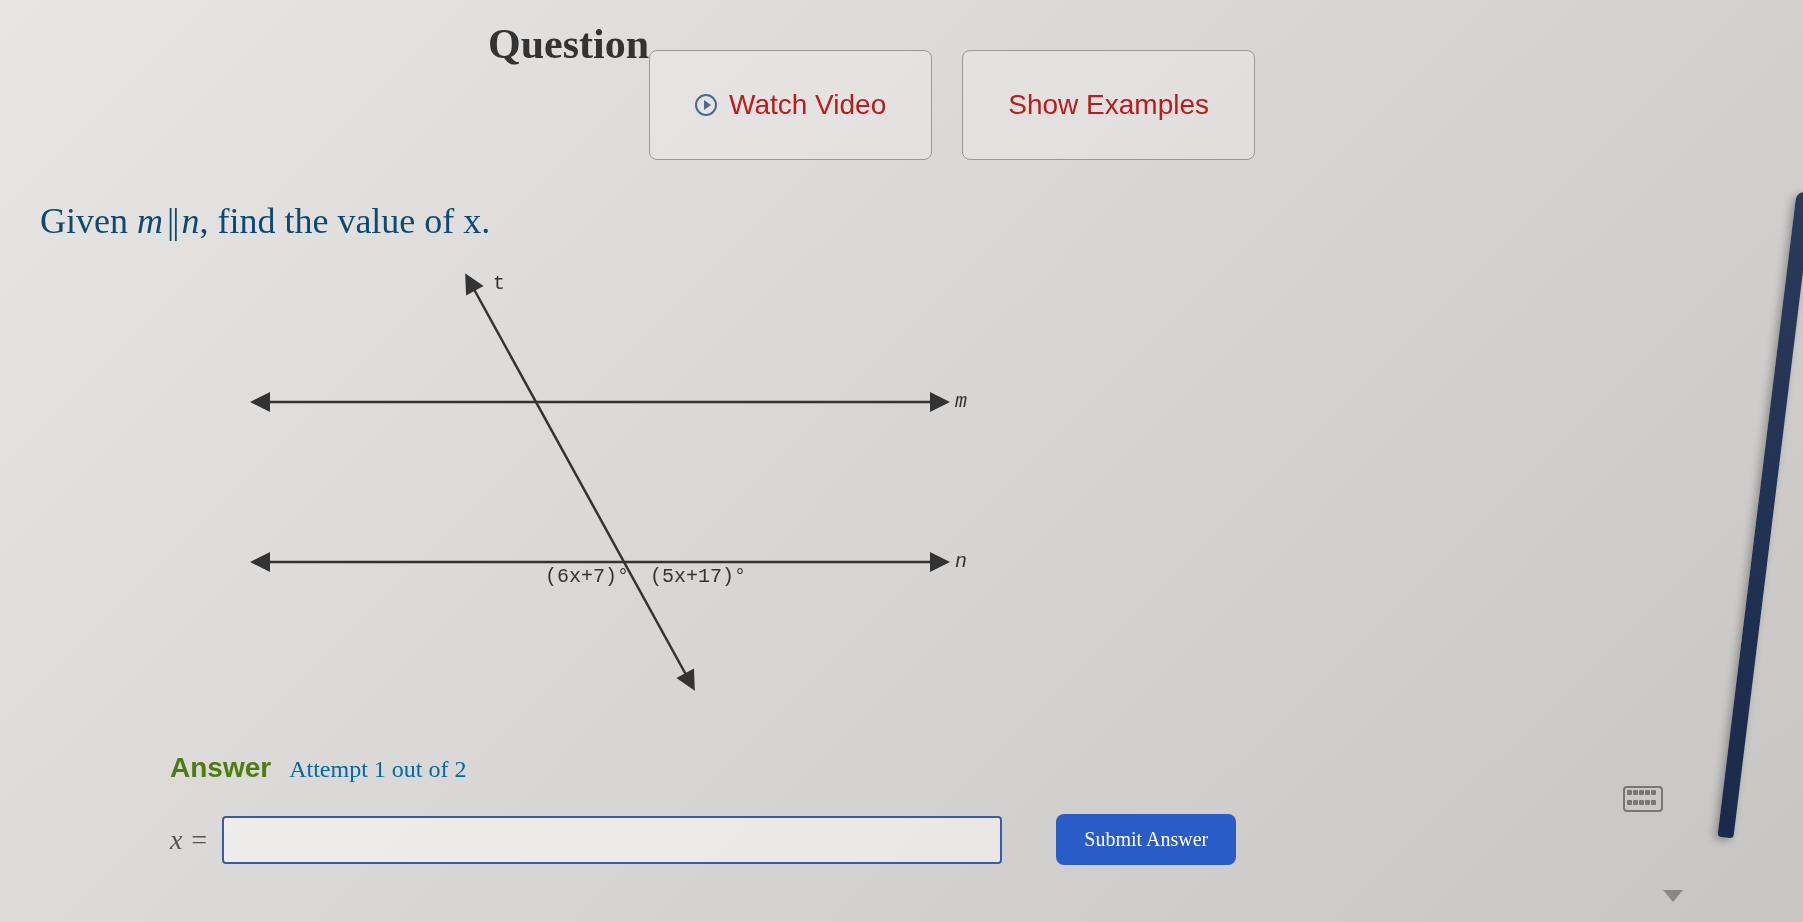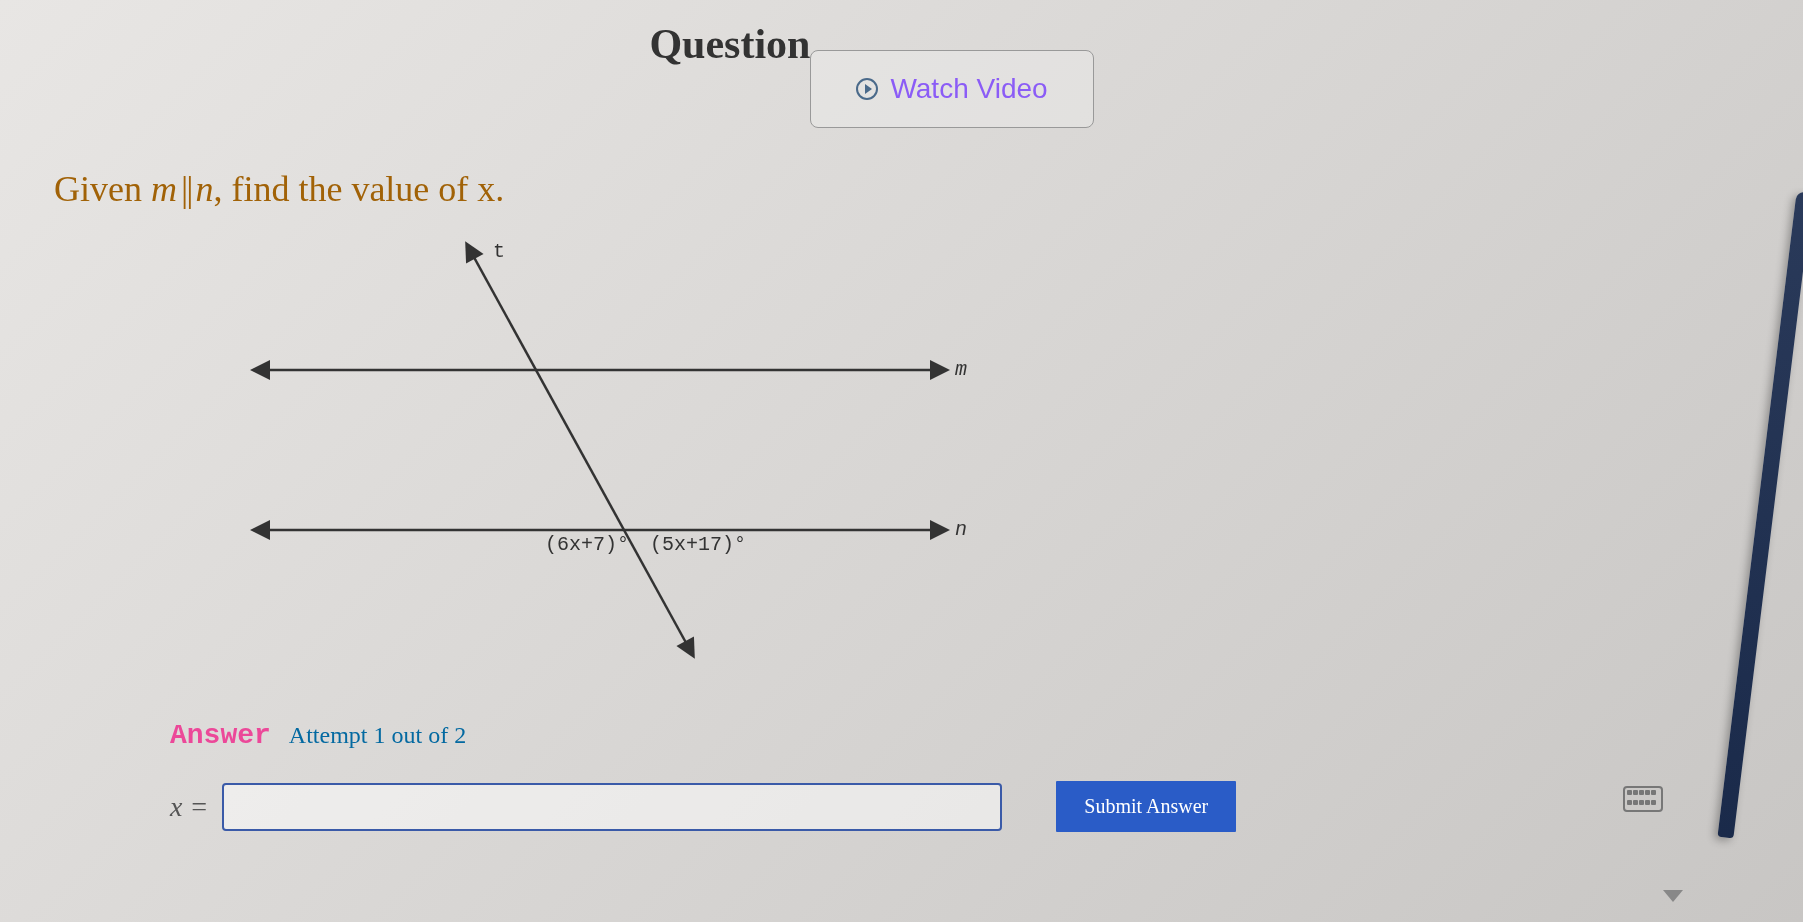--- a/index.html
+++ b/index.html
@@ -30,23 +30,23 @@
   }
   .header-buttons {
     display: flex;
     gap: 30px;
     margin-top: 30px;
     margin-right: 60px;
   }
   .header-btn {
     border: 1.5px solid #999;
     border-radius: 8px;
-    padding: 22px 45px;
+    padding: 38px 45px;
     font-size: 28px;
-    color: #8b5cf6;
+    color: #b91c1c;
     background: rgba(245,245,245,0.3);
     display: flex;
     align-items: center;
     gap: 12px;
     cursor: pointer;
     font-family: 'Segoe UI', Arial, sans-serif;
   }
   .play-icon {
     width: 22px;
     height: 22px;
@@ -58,22 +58,22 @@
   }
   .play-triangle {
     width: 0; height: 0;
     border-left: 7px solid #4a6a8a;
     border-top: 5px solid transparent;
     border-bottom: 5px solid transparent;
     margin-left: 2px;
   }
   .prompt {
     font-size: 36px;
-    color: #a16207;
-    margin: 40px 0 20px 14px;
+    color: #0c4a6e;
+    margin: 40px 0 20px 0;
     font-family: Georgia, serif;
   }
   .prompt .math { font-style: italic; font-family: 'Times New Roman', serif; }
   .parallel { display: inline-block; letter-spacing: -2px; padding: 0 4px; font-style: normal;}
   
   .diagram-area {
     width: 900px;
     height: 460px;
     margin: 10px 0 10px 180px;
     position: relative;
@@ -89,21 +89,21 @@
   .answer-section {
     margin-left: 130px;
     margin-top: 30px;
   }
   .answer-row {
     display: flex;
     align-items: baseline;
     gap: 18px;
     font-size: 28px;
   }
-  .answer-label { font-weight: 700; font-family: Liberation Mono, monospace; color:#ec4899; }
+  .answer-label { font-weight: 700; font-family: Liberation Sans, sans-serif; color:#4d7c0f; }
   .attempt-label { color: #0369a1; font-size: 24px; font-family: Georgia, serif; }
   
   .input-row {
     display: flex;
     align-items: center;
     gap: 14px;
     margin-top: 30px;
   }
   .x-eq {
     font-size: 28px;
@@ -120,21 +120,21 @@
     font-size: 22px;
     padding: 0 12px;
   }
   .submit-btn {
     background: #2a5cc7;
     color: #fff;
     border: none;
     padding: 14px 28px;
     font-size: 20px;
     font-family: Georgia, serif;
-    border-radius: 1px;
+    border-radius: 8px;
     cursor: pointer;
     margin-left: 40px;
   }
   .keyboard-icon {
     position: absolute;
     right: 140px;
     bottom: 110px;
     width: 40px;
     height: 26px;
     border: 2px solid #777;
@@ -175,20 +175,23 @@
 <div class="container">
   <div class="header-row">
     <div class="question-title">Question</div>
     <div class="header-buttons">
       <div class="header-btn">
         <span class="play-icon">
             <span class="play-triangle"></span>
           </span>
         <span>Watch Video</span>
       </div>
+      <div class="header-btn">
+        <span>Show Examples</span>
+      </div>
     </div>
   </div>
 
   <div class="prompt">
     <span>Given </span><span class="math">m</span><span class="parallel">||</span><span class="math">n</span><span>, find the value of x.</span>
   </div>
 
   <div class="diagram-area">
     <svg viewBox="0 0 900 460">
       <defs>

